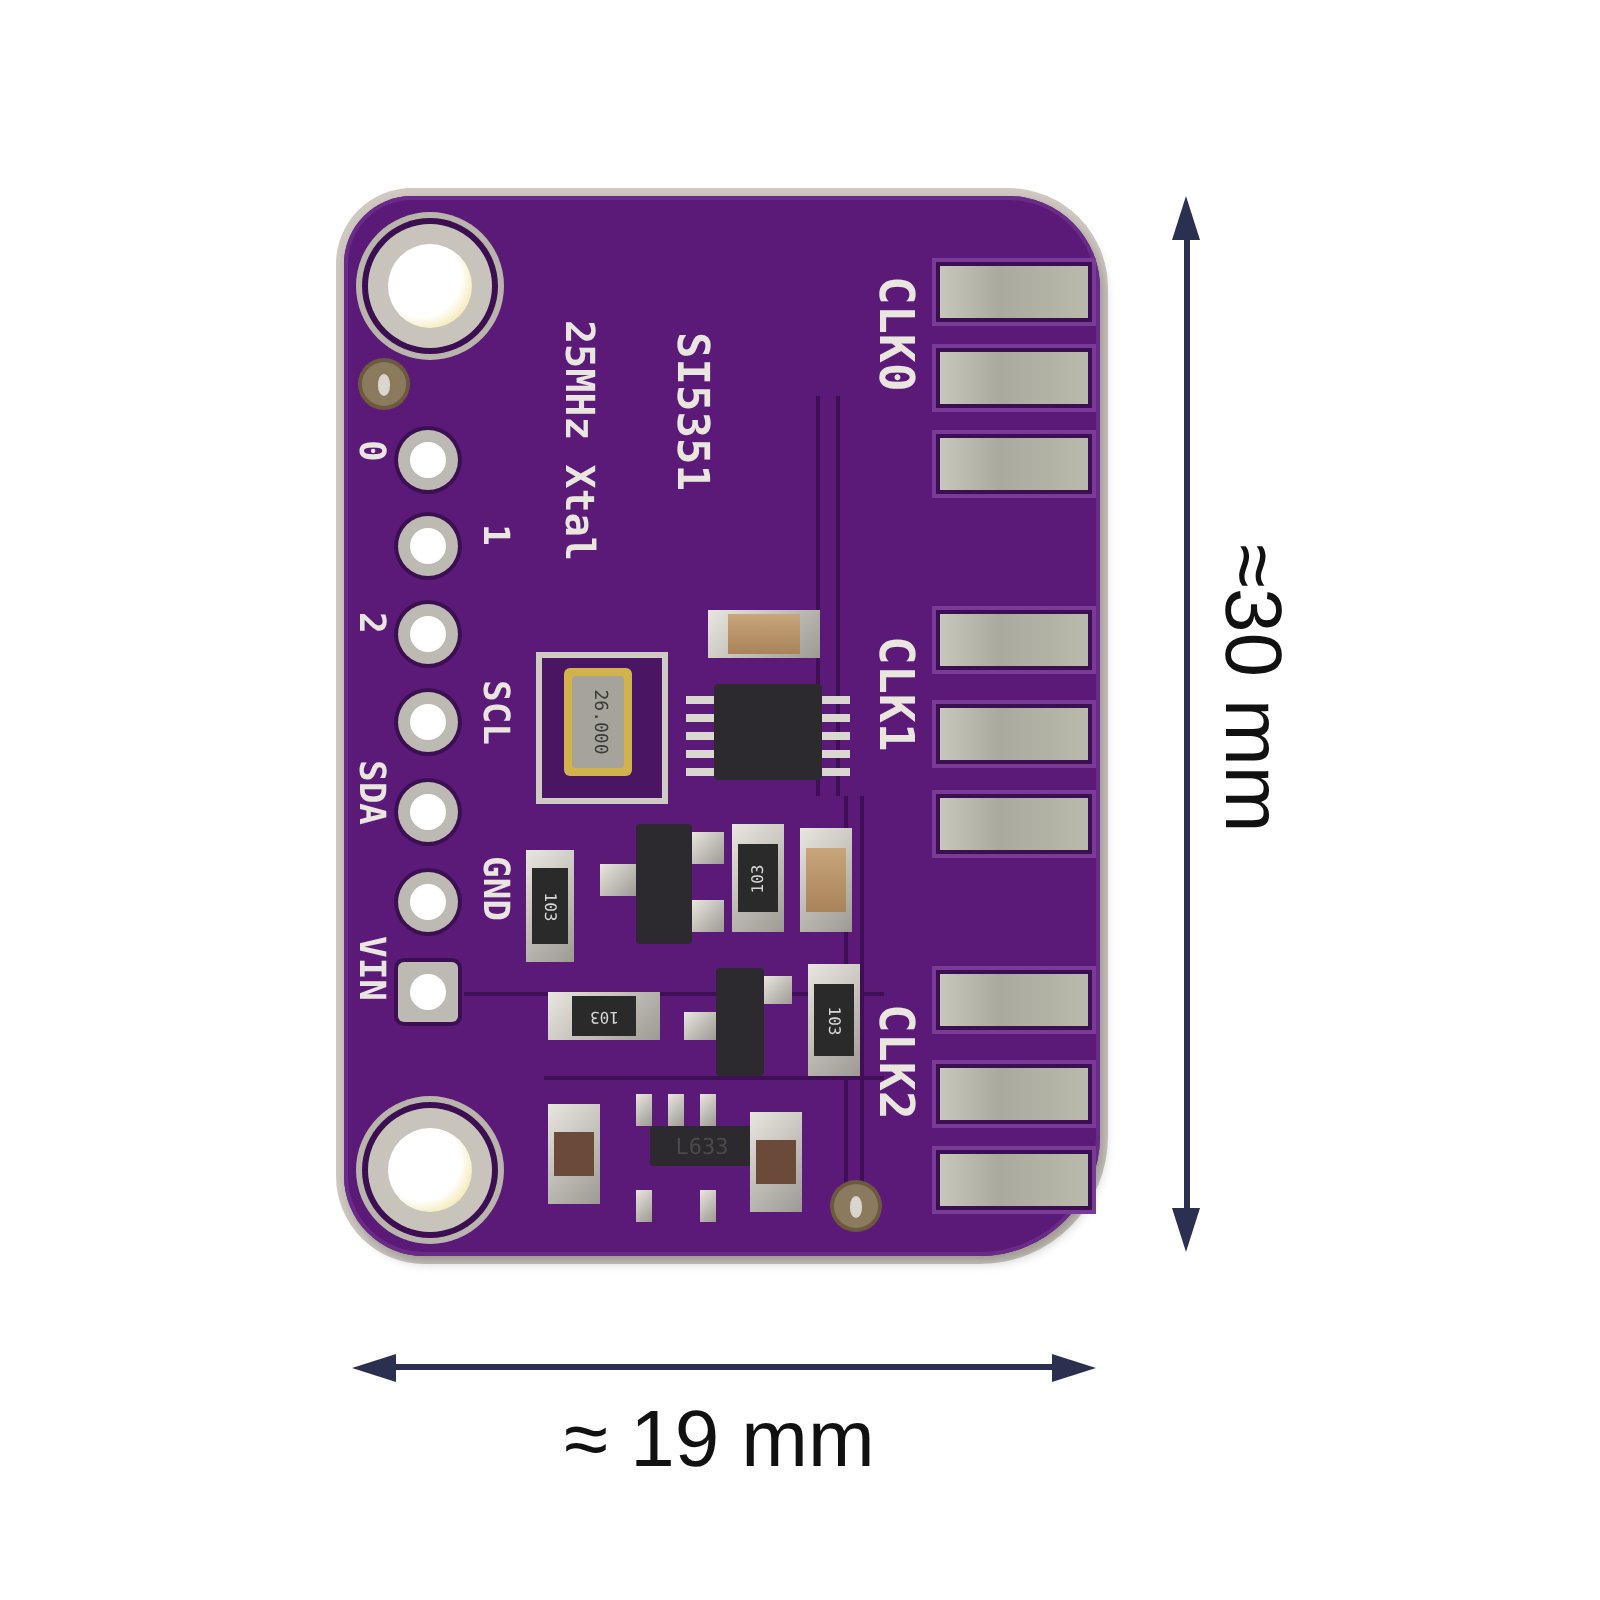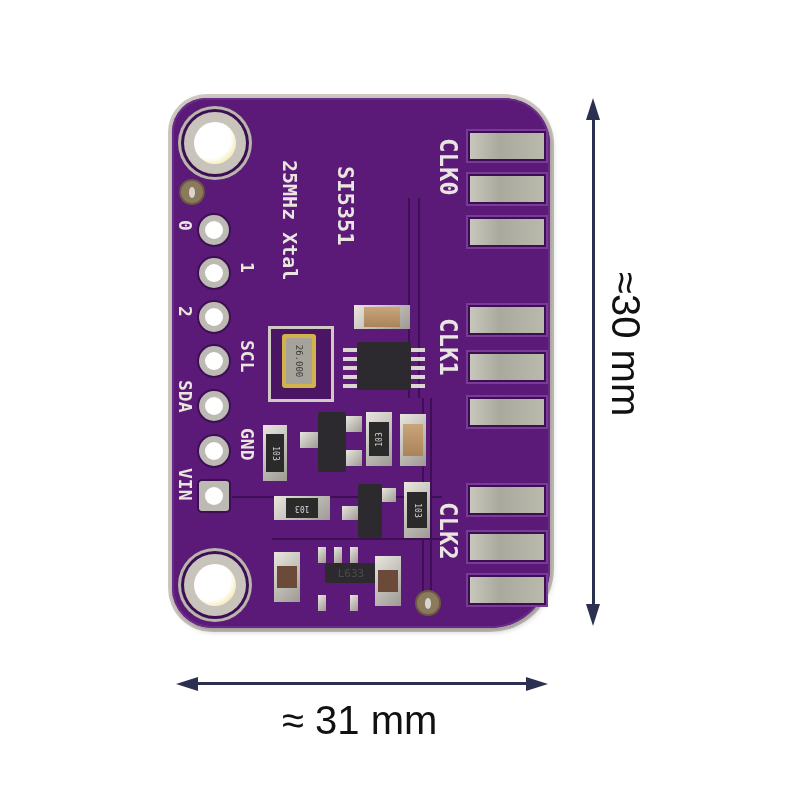--- a/index.html
+++ b/index.html
@@ -153,13 +153,13 @@
 <div class="smd-cap" style="left:378px;top:570px;width:20px;height:22px;background:#6b4a3a;"></div>
 
 <div class="arrow-up" style="left:586px;top:98px;"></div>
 <div class="dim-line" style="left:592px;top:118px;width:3px;height:488px;"></div>
 <div class="arrow-down" style="left:586px;top:604px;"></div>
 <div class="dim-text" style="left:648px;top:272px;transform:rotate(90deg);transform-origin:left top;">≈30 mm</div>
 
 <div class="arrow-left" style="left:176px;top:677px;"></div>
 <div class="dim-line" style="left:196px;top:682px;width:332px;height:3px;"></div>
 <div class="arrow-right" style="left:526px;top:677px;"></div>
-<div class="dim-text" style="left:282px;top:698px;">≈ 31 mm</div>
+<div class="dim-text" style="left:282px;top:698px;">≈ 19 mm</div>
 
 </body></html>

